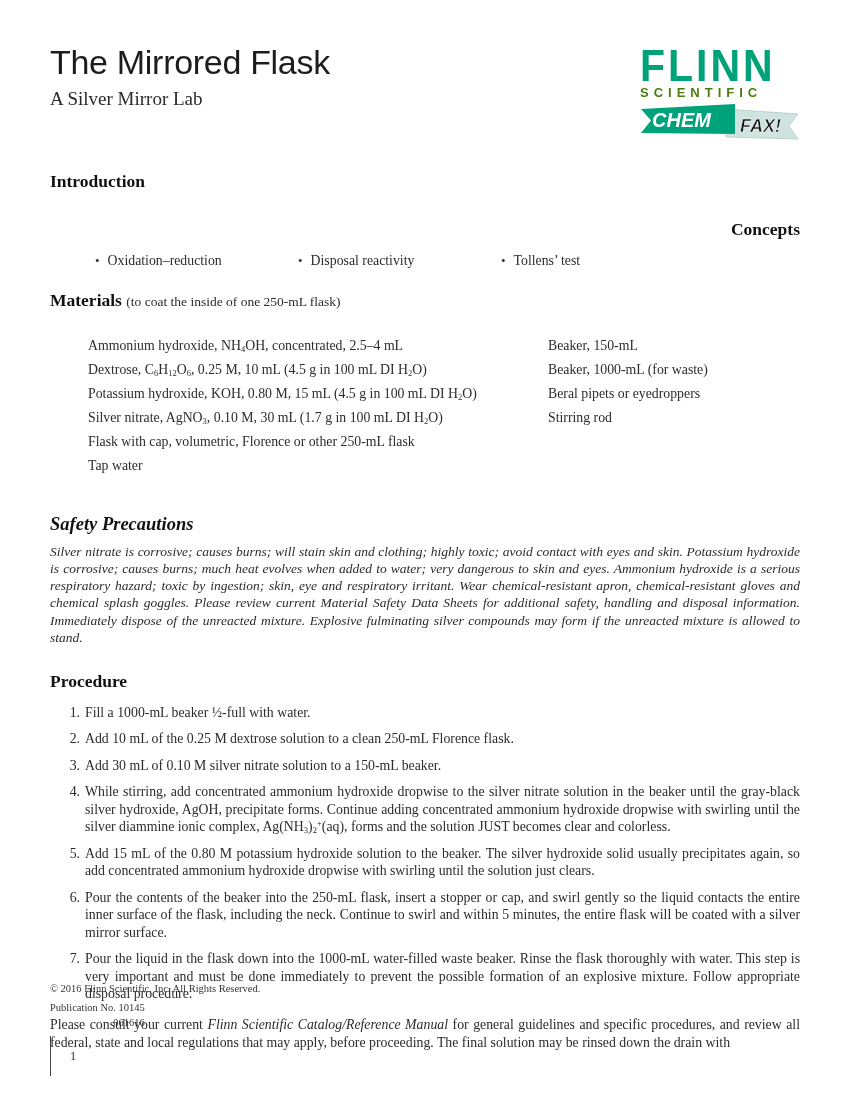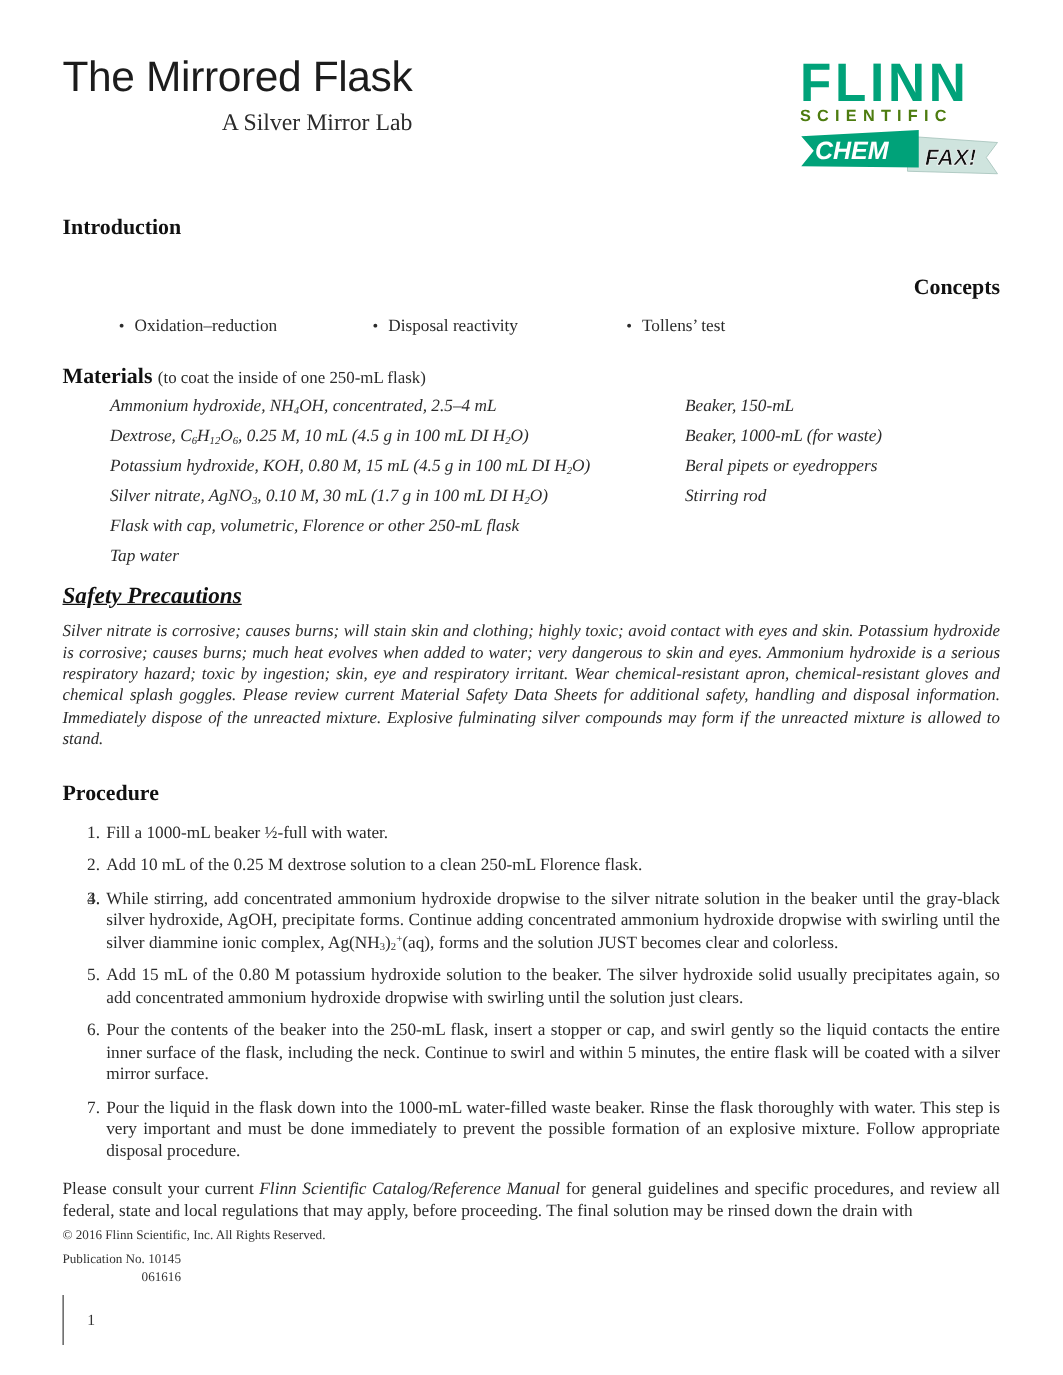--- a/index.html
+++ b/index.html
@@ -23,21 +23,20 @@
     font-weight:400;
     font-size:34px;
     letter-spacing:-0.3px;
     color:#1c1c1c;
     line-height:1.1;
   }
   .doc-subtitle{
     margin-top:7px;
     font-size:19px;
     color:#2b2b2b;
-    text-align:right;
   }
   .logo{width:160px;text-align:left;flex:0 0 auto;margin-top:2px;}
   .logo-flinn{
     font-family:"Liberation Sans", sans-serif;
     font-weight:700;
     font-size:41px;
     line-height:0.95;
     letter-spacing:3px;
     color:#00a279;
     transform:scaleY(1.06);
@@ -65,21 +64,21 @@
 
   .body-text{font-size:13.8px;line-height:1.3;margin:0;}
   .justified{text-align:justify;}
 
   
   .concepts-row{display:flex;margin-left:45px;margin-top:13px;}
   .concept-item{width:203px;font-size:13.8px;display:flex;flex:0 0 auto;}
   .concept-bullet{margin-right:8px;font-size:13px;}
 
   
-  .materials-cols{display:flex;margin-top:2px;font-style:italic;}
+  .materials-cols{display:flex;margin-top:23px;}
   .mat-col{font-size:13.8px;}
   .mat-col.left{margin-left:38px;width:460px;flex:0 0 auto;}
   .mat-col.right{flex:1;}
   .mat-item{line-height:24px;white-space:nowrap;}
 
   
   .safety-body{
     font-style:italic;
     font-size:13.5px;
     line-height:1.27;
@@ -109,21 +108,21 @@
     border-left:1px solid #444;
     width:44px;min-height:40px;
     display:flex;align-items:center;justify-content:center;
     font-size:12.5px;
   }
 
   .mt-intro{margin-top:30px;}
   .mt-body{margin-top:13px;}
   .mt-concepts{margin-top:27px;text-align:right;}
   .mt-materials{margin-top:21px;}
-  .mt-safety{margin-top:10px;text-decoration:underline;}
+  .mt-safety{margin-top:36px;}
   .mt-procedure{margin-top:25px;}
   .mt-disposal{margin-top:22px;}
 </style>
 </head>
 <body>
 
 <div class="page">
   <div class="content">
 
     <div class="header-row">
@@ -187,20 +186,21 @@
       <div class="step">
         <span class="step-num">1.</span>
         <span class="justified">Fill a 1000-mL beaker ½-full with water.</span>
       </div>
       <div class="step">
         <span class="step-num">2.</span>
         <span>Add 10 mL of the 0.25 M dextrose solution to a clean 250-mL Florence flask.</span>
       </div>
       <div class="step">
         <span class="step-num">3.</span>
+        <span>Add 30 mL of 0.10 M silver nitrate solution to a 150-mL beaker.</span>
       </div>
       <div class="step justified">
         <span class="step-num">4.</span>
         <span>While stirring, add concentrated ammonium hydroxide dropwise to the silver nitrate solution in the beaker until the gray-black silver hydroxide, AgOH, precipitate forms. Continue adding concentrated ammonium hydroxide dropwise with swirling until the silver diammine ionic complex, Ag(NH<sub>3</sub>)<sub>2</sub><sup>+</sup>(aq), forms and the solution JUST becomes clear and colorless.</span>
       </div>
       <div class="step justified">
         <span class="step-num">5.</span>
         <span>Add 15 mL of the 0.80 M potassium hydroxide solution to the beaker. The silver hydroxide solid usually precipitates again, so add concentrated ammonium hydroxide dropwise with swirling until the solution just clears.</span>
       </div>
       <div class="step justified">

